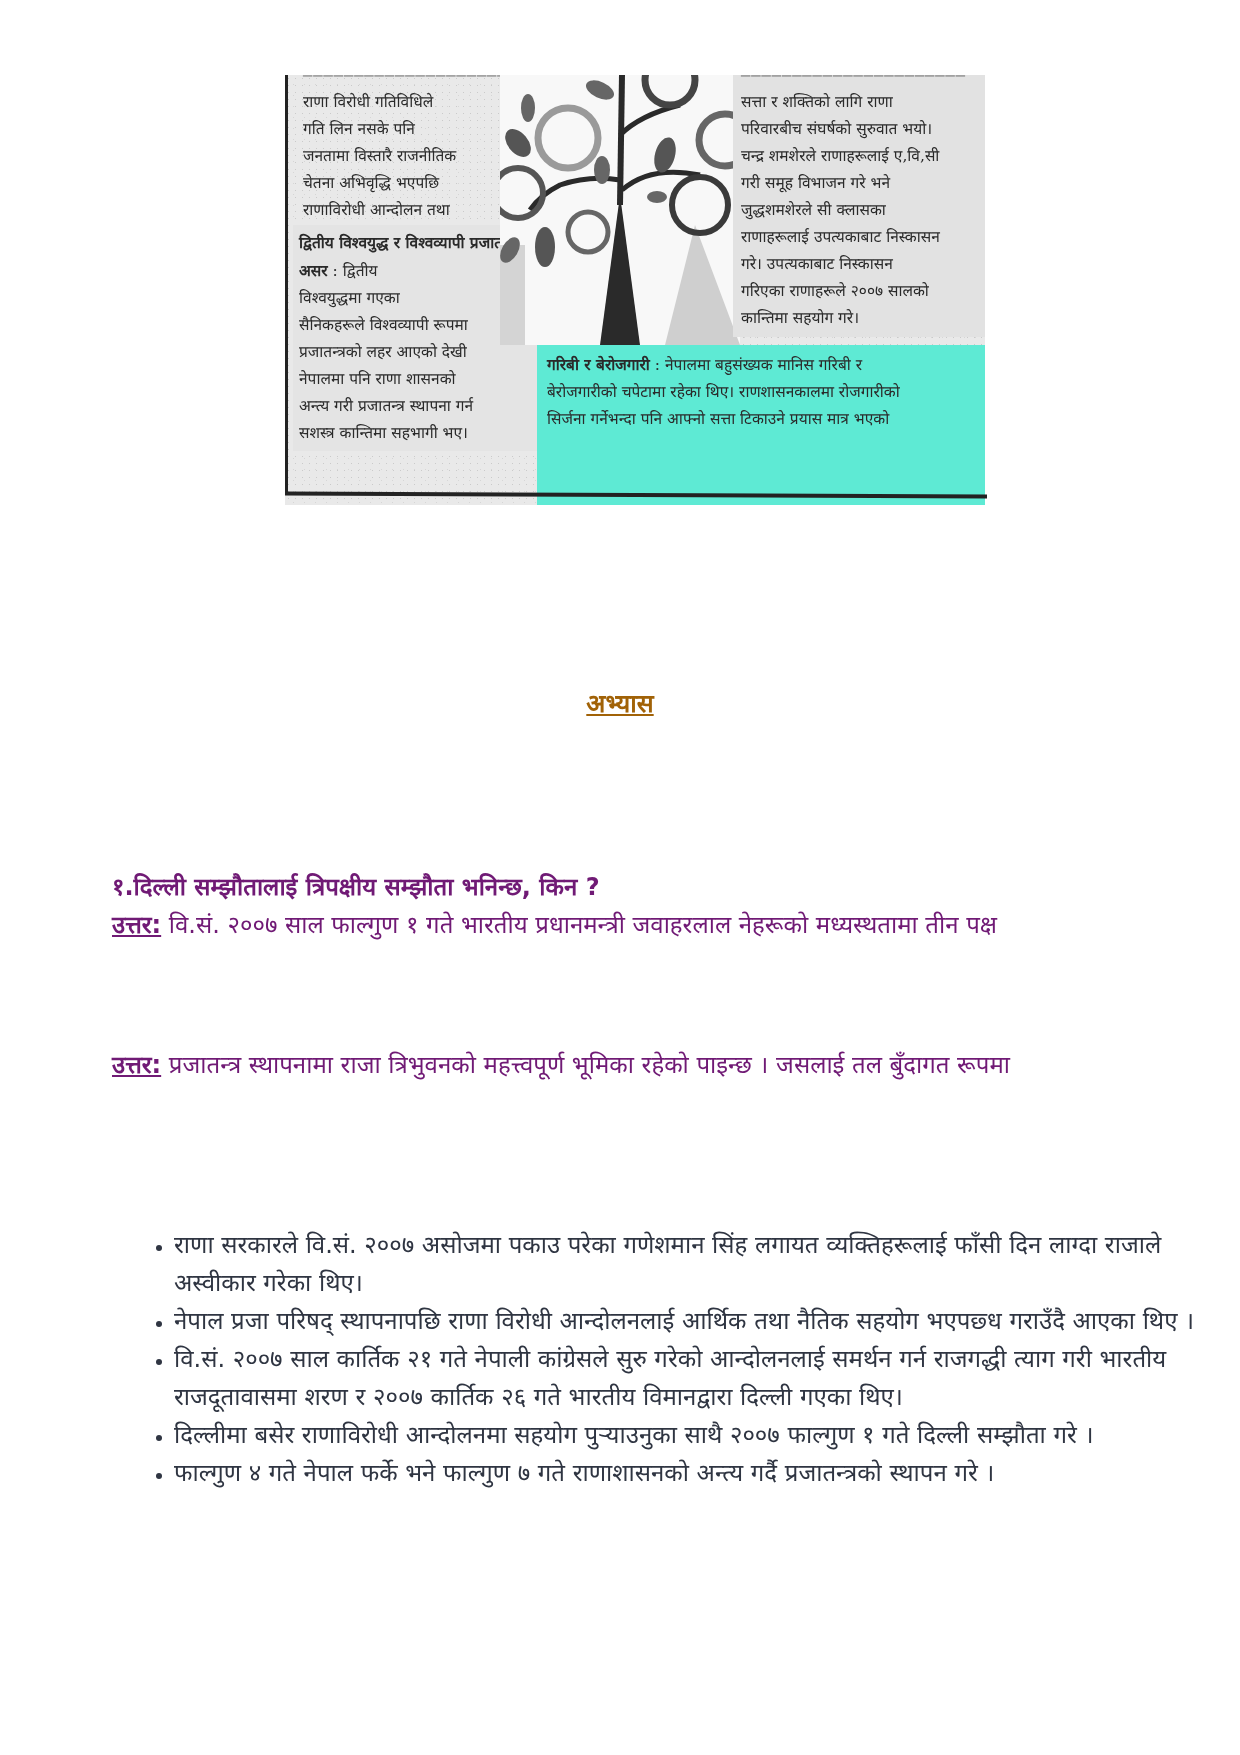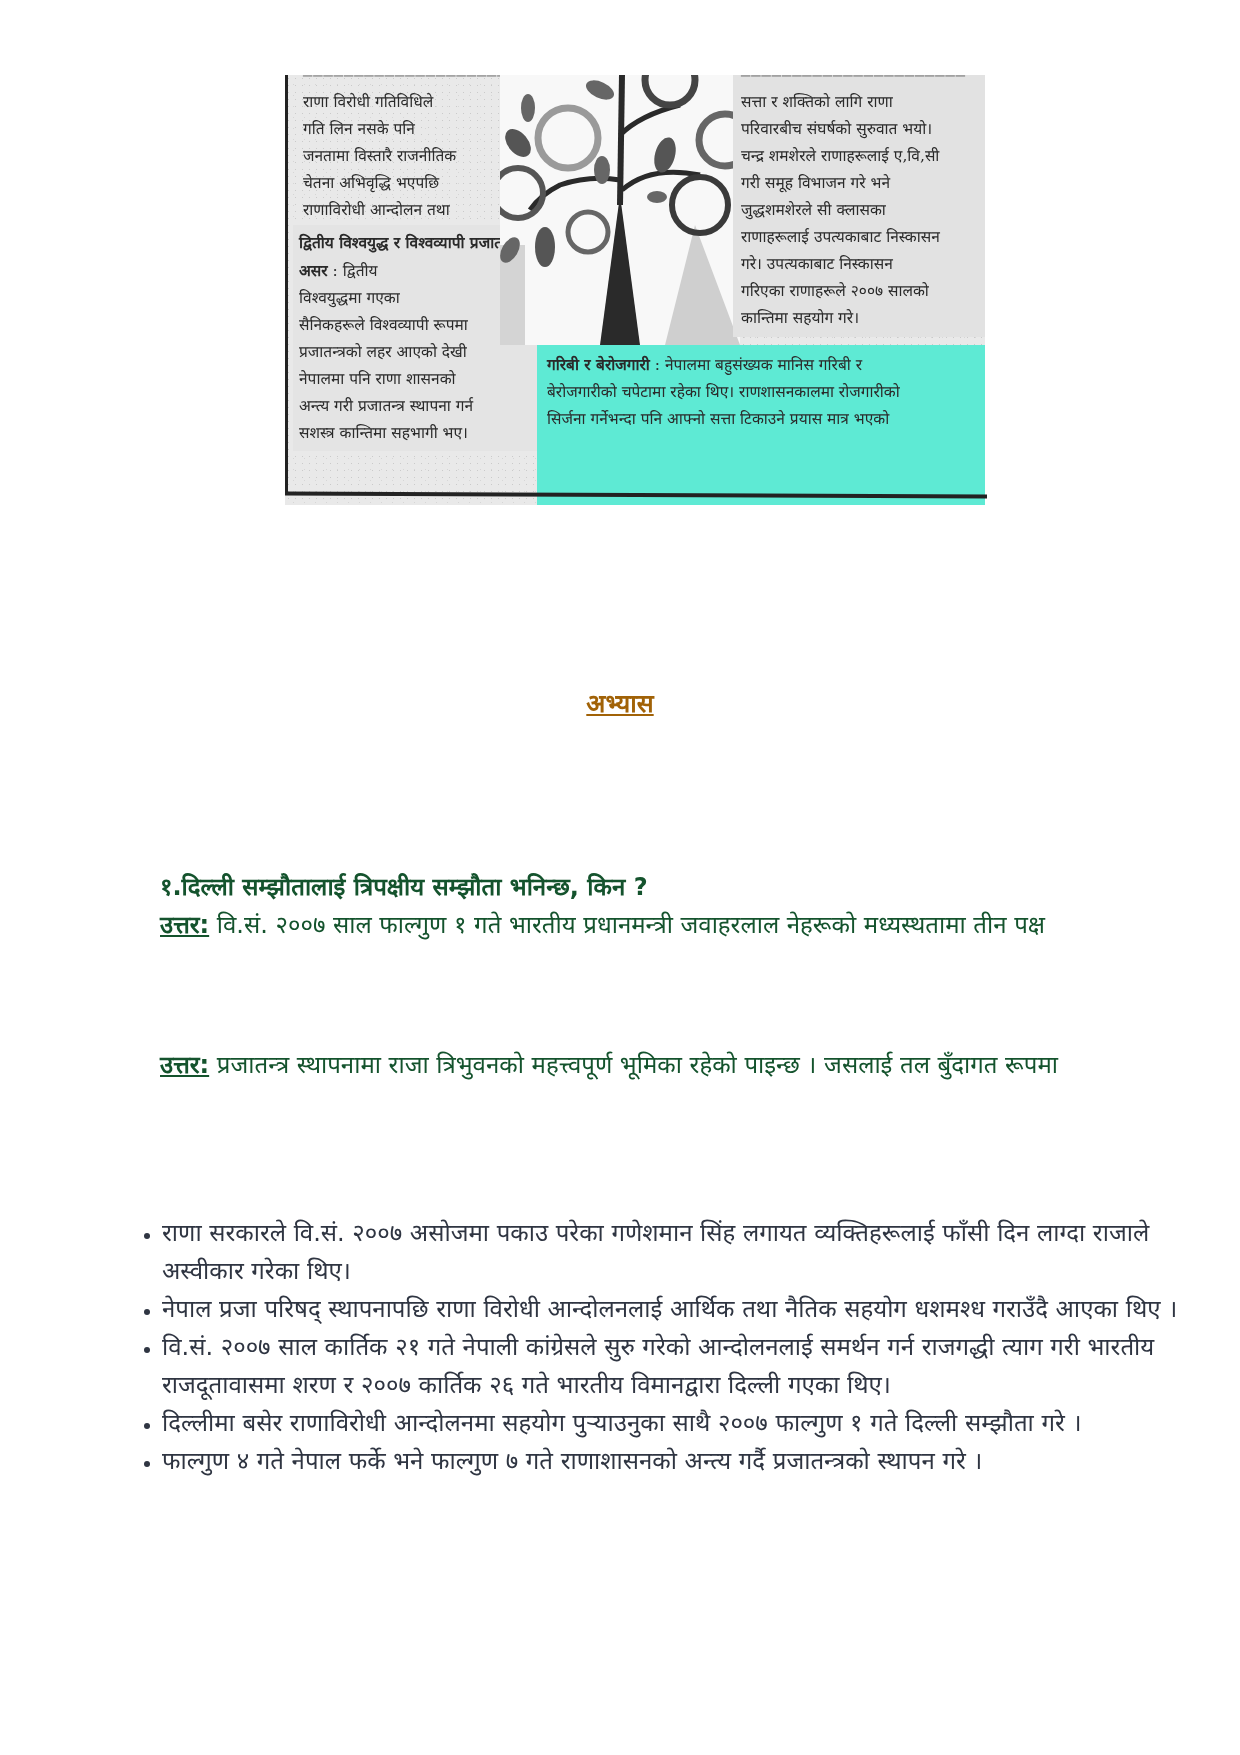--- a/index.html
+++ b/index.html
@@ -21,27 +21,27 @@
   .scan-left-bottom { left: 8px; top: 150px; width: 235px; background: #e4e4e4; padding: 4px 6px; }
   .scan-right-top { left: 448px; top: 0px; width: 250px; background: #e2e2e2; padding-left: 8px; height: 262px; }
   .scan-bottom-box { left: 252px; top: 270px; width: 446px; background: #5eead4; padding: 6px 0 0 10px; height: 160px; }
   .scan .bold { font-weight: bold; }
   .scan .cut { color: #777; letter-spacing: 1px; opacity: .6; font-size: 12px; line-height: 14px; }
   .tree { position: absolute; left: 215px; top: 0; width: 240px; height: 270px; background: #f8f8f8; }
 
   
   .heading-center { position: absolute; left: 0; width: 1240px; top: 685px; text-align: center;
                     font-size: 25px; font-weight: bold; text-decoration: underline; color: #a16207; }
-  .doc { position: absolute; left: 112px; width: 1040px; font-size: 24px; line-height: 38px; color: #14532d; margin-left: 48px; }
+  .doc { position: absolute; left: 112px; width: 1040px; font-size: 24px; line-height: 38px; color: #701a75; }
   .doc p { margin: 0; }
   .q { font-weight: bold; }
   .ans-label { font-weight: bold; text-decoration: underline; }
   .q1 { top: 868px; }
   .q2 { top: 1046px; }
-  ul.points { position: absolute; left: 112px; top: 1214px; width: 1040px; margin: 0; padding-left: 50px;
+  ul.points { position: absolute; left: 112px; top: 1214px; width: 1040px; margin: 12px; padding-left: 50px;
               font-size: 24px; line-height: 38px; color: #2f3542; }
   ul.points li { margin: 0; padding-left: 0; }
   ul.points li::marker { font-size: 18px; }
 </style>
 </head>
 <body>
 
 <div class="scan">
   <div class="scan-noise"></div>
 
@@ -120,17 +120,17 @@
   <p class="q">१.दिल्ली सम्झौतालाई त्रिपक्षीय सम्झौता भनिन्छ, किन ?</p>
   <p><span class="ans-label">उत्तर:</span><span> वि.सं. २००७ साल फाल्गुण १ गते भारतीय प्रधानमन्त्री जवाहरलाल नेहरूको मध्यस्थतामा तीन पक्ष</span></p>
 </div>
 
 <div class="doc q2">
   <p><span class="ans-label">उत्तर:</span><span> प्रजातन्त्र स्थापनामा राजा त्रिभुवनको महत्त्वपूर्ण भूमिका रहेको पाइन्छ । जसलाई तल बुँदागत रूपमा</span></p>
 </div>
 
 <ul class="points">
   <li>राणा सरकारले वि.सं. २००७ असोजमा पकाउ परेका गणेशमान सिंह लगायत व्यक्तिहरूलाई फाँसी दिन लाग्दा राजाले अस्वीकार गरेका थिए।</li>
-  <li>नेपाल प्रजा परिषद् स्थापनापछि राणा विरोधी आन्दोलनलाई आर्थिक तथा नैतिक सहयोग धशमश्ध गराउँदै आएका थिए ।</li>
+  <li>नेपाल प्रजा परिषद् स्थापनापछि राणा विरोधी आन्दोलनलाई आर्थिक तथा नैतिक सहयोग भएपछ्ध गराउँदै आएका थिए ।</li>
   <li>वि.सं. २००७ साल कार्तिक २१ गते नेपाली कांग्रेसले सुरु गरेको आन्दोलनलाई समर्थन गर्न राजगद्धी त्याग गरी भारतीय राजदूतावासमा शरण र २००७ कार्तिक २६ गते भारतीय विमानद्वारा दिल्ली गएका थिए।</li>
   <li>दिल्लीमा बसेर राणाविरोधी आन्दोलनमा सहयोग पुऱ्याउनुका साथै २००७ फाल्गुण १ गते दिल्ली सम्झौता गरे ।</li>
   <li>फाल्गुण ४ गते नेपाल फर्के भने फाल्गुण ७ गते राणाशासनको अन्त्य गर्दै प्रजातन्त्रको स्थापन गरे ।</li>
 </ul>
 
 </body></html>

